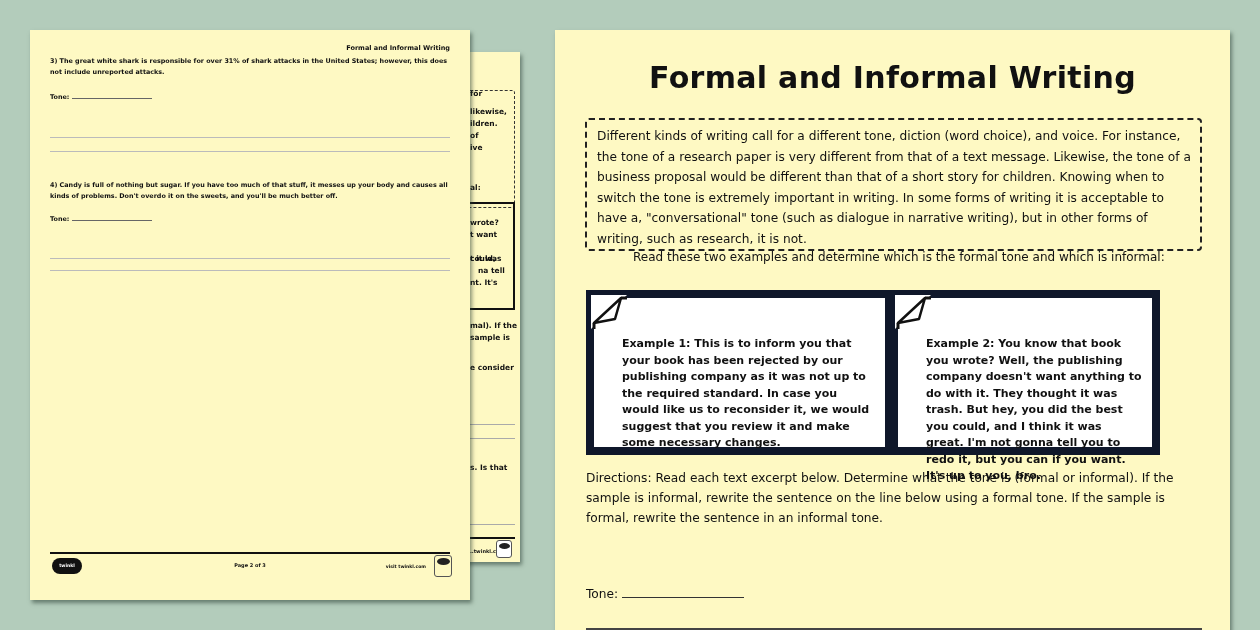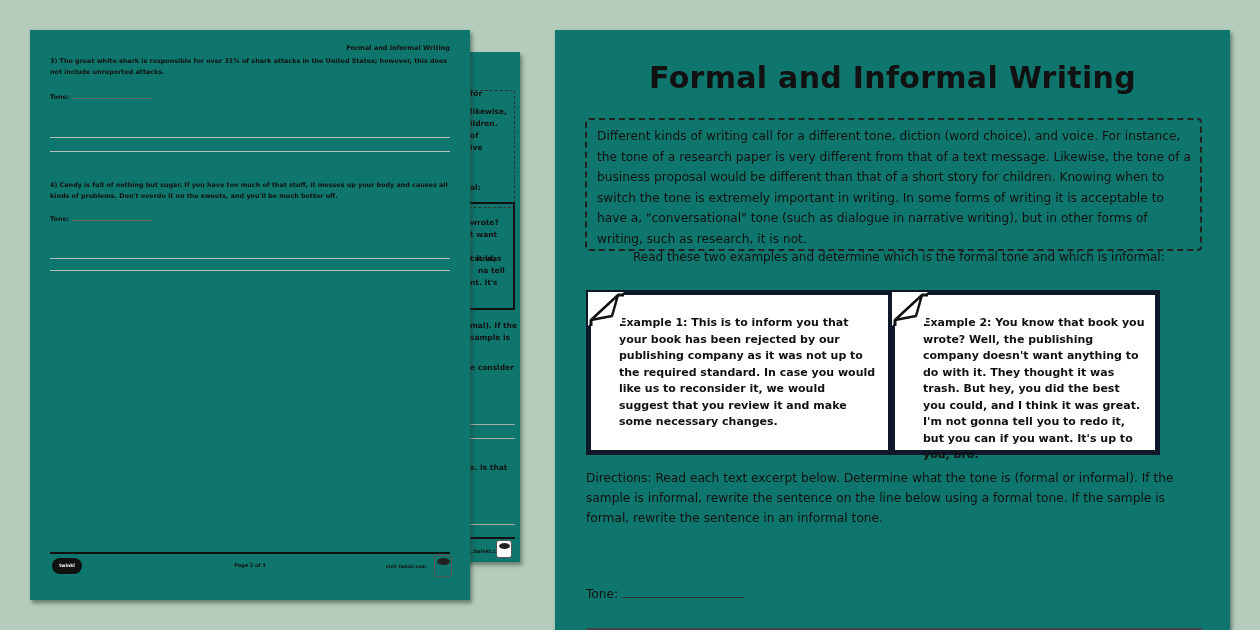--- a/index.html
+++ b/index.html
@@ -5,21 +5,21 @@
   * { box-sizing: border-box; margin: 0; padding: 0; }
   html, body { width: 1260px; height: 630px; overflow: hidden; }
   body {
     background: #b3ccbb;
     position: relative;
     font-family: "DejaVu Sans", sans-serif;
     color: #111;
   }
   .page {
     position: absolute;
-    background: #0f766e;
+    background: #fef9c3;
     box-shadow: 2px 3px 4px rgba(40,60,50,0.55);
   }
   
   #back-page { left: 300px; top: 52px; width: 220px; height: 510px; z-index: 1; }
   #back-page .frag { position: absolute; left: 170px; font-size: 7.5px; font-weight: bold; line-height: 12px; white-space: nowrap; }
   #back-page .wavy-frag {
     position: absolute; left: 150px; top: 38px; width: 65px; height: 118px;
     border: 1.5px dashed #333; border-left: none; border-radius: 0 3px 3px 0;
   }
   #back-page .box-frag {
@@ -54,22 +54,22 @@
   }
   #right-page .intro-box {
     position: absolute; left: 30px; top: 88px; width: 617px; height: 133px;
     border: 2px dashed #222; border-radius: 4px;
     padding: 6px 8px 0 10px;
     font-size: 12.2px; line-height: 20.5px;
   }
   #right-page .instruction { position: absolute; left: 31px; top: 220px; font-size: 12px; margin-left: 47px; }
   .example-box {
     position: absolute; top: 260px; height: 165px;
-    border: 5px solid #0f172a; background: #fff;
-    padding: 20px 10px 0 28px;
+    border: 8px solid #0f172a; background: #fff;
+    padding: 38px 10px 0 28px;
     font-size: 11px; line-height: 16.5px; font-weight: bold;
   }
   .example-box .corner {
     position: absolute; left: -3px; top: -3px; width: 34px; height: 32px;
     background: #fff;
   }
   .example-box .corner svg { position: absolute; left: 0; top: 0; }
   #example-1 { left: 31px; width: 307px; }
   #example-2 { left: 335px; width: 270px; }
   #right-page .directions { position: absolute; left: 31px; top: 438px; width: 620px; font-size: 12.2px; line-height: 20px; }

